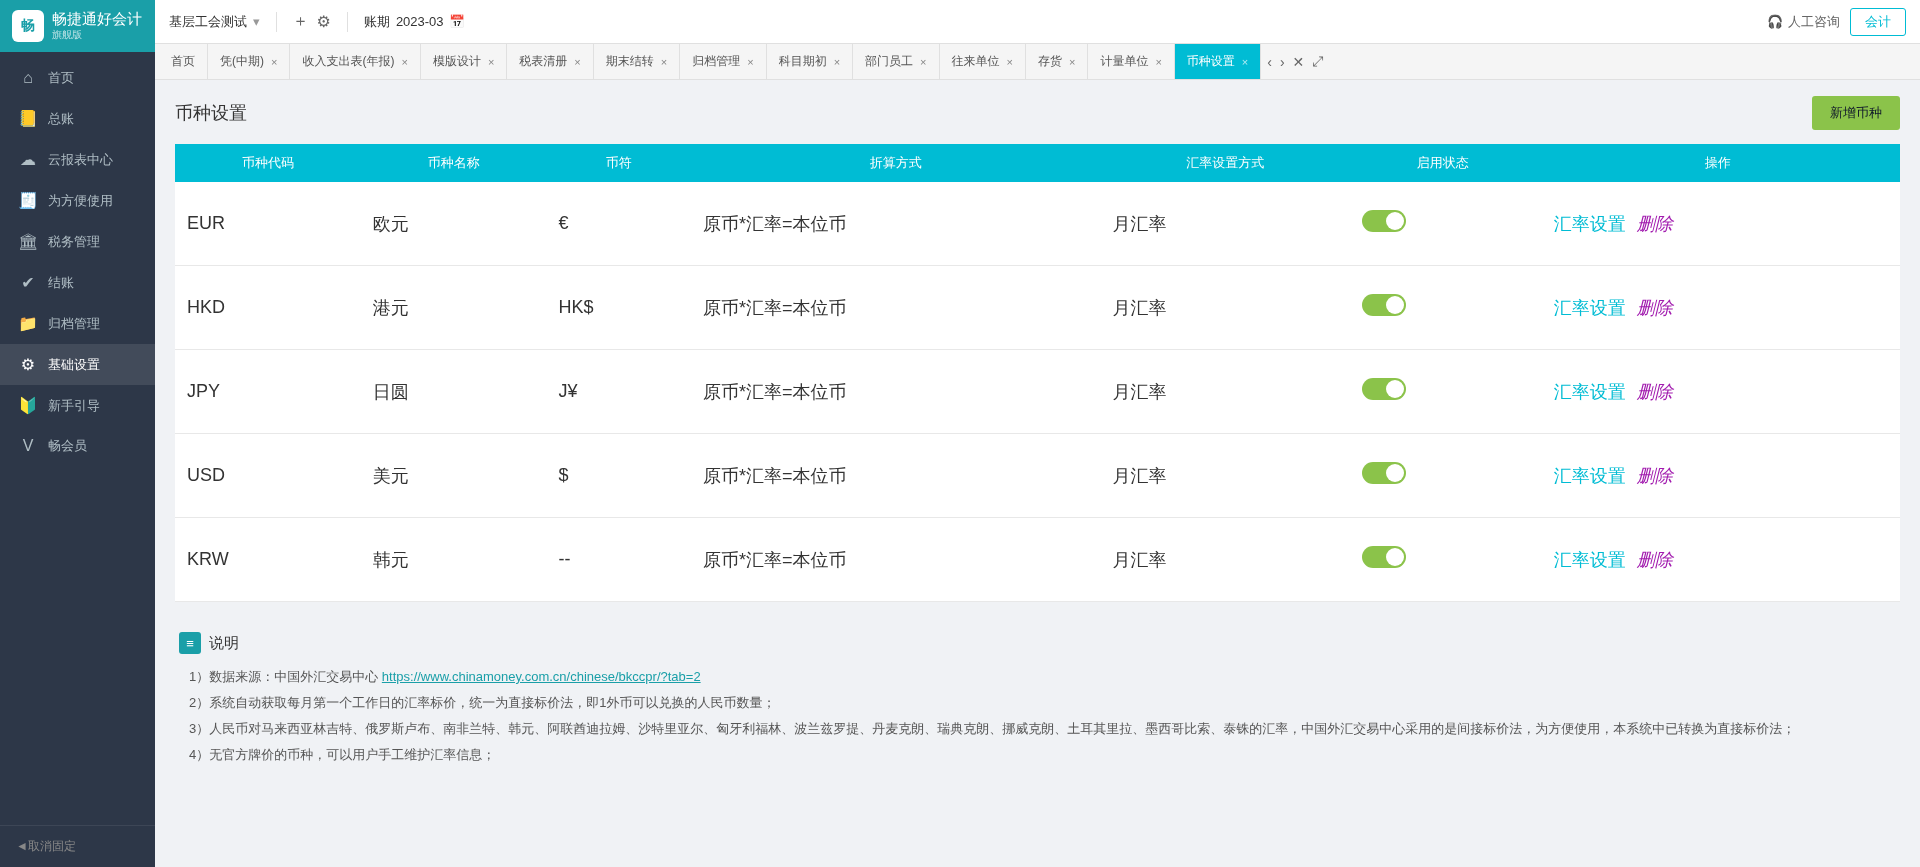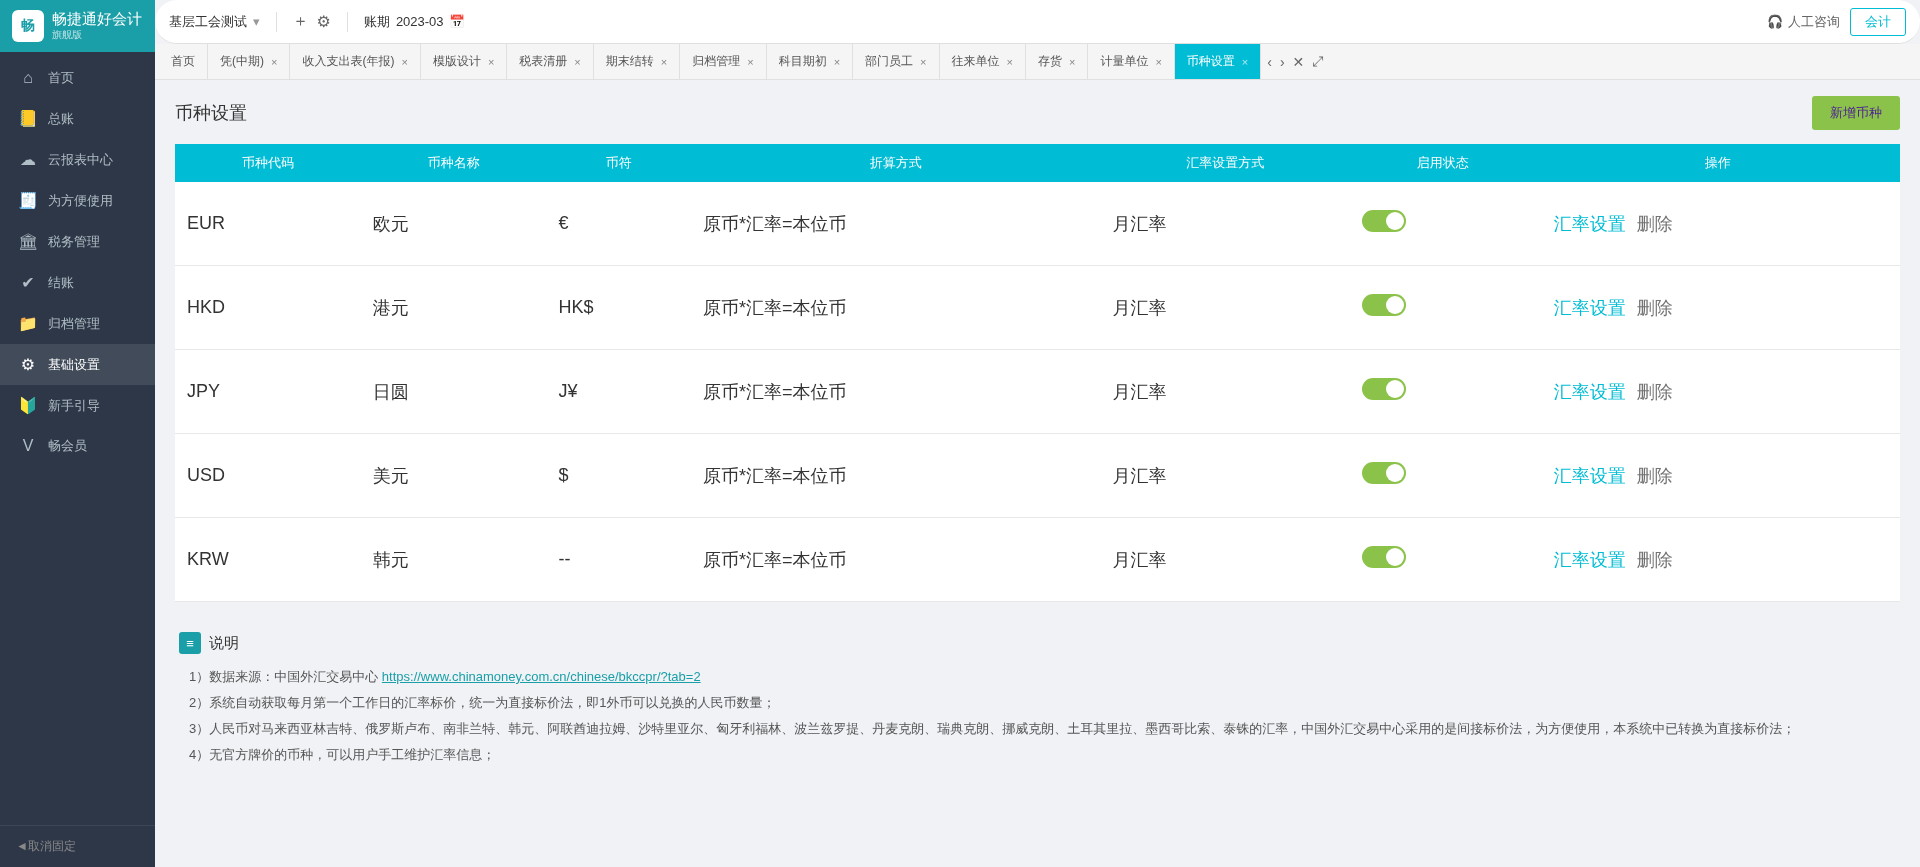--- a/index.html
+++ b/index.html
@@ -55,21 +55,20 @@
 
     
     .topbar {
       background: #fff;
       border-bottom: 1px solid #e0e0e0;
       height: 44px;
       display: flex; align-items: center;
       padding: 0 14px;
       gap: 10px;
       flex-shrink: 0;
-      border-radius: 22px;
     }
     .topbar-workspace {
       display: flex; align-items: center; gap: 6px;
       font-size: 13px; color: #333;
     }
     .topbar-divider { width: 1px; height: 20px; background: #e0e0e0; margin: 0 6px; }
     .topbar-actions { display: flex; align-items: center; gap: 8px; color: #666; }
     .topbar-period { display: flex; align-items: center; gap: 6px; font-size: 13px; color: #333; }
     .topbar-right { margin-left: auto; display: flex; align-items: center; gap: 10px; }
     .topbar-help { display: flex; align-items: center; gap: 4px; color: #666; font-size: 13px; cursor: pointer; }
@@ -120,21 +119,21 @@
       padding: 16px 20px;
       background: #f0f2f5;
     }
     .page-header {
       display: flex; align-items: center; justify-content: space-between;
       margin-bottom: 14px;
     }
     .page-title { font-size: 18px; color: #333; font-weight: 500; }
     .btn-new {
       background: #8bc34a;
-      color: #4c1d95;
+      color: #0f172a;
       border: none;
       padding: 8px 18px;
       border-radius: 3px;
       font-size: 13px;
       cursor: pointer;
     }
 
     
     .data-table { width: 100%; border-collapse: collapse; background: #fff; }
     .data-table thead tr { background: #00bcd4; color: #fff; }
@@ -144,21 +143,21 @@
       font-size: 13px;
       text-align: center;
     }
     .data-table tbody tr { border-bottom: 1px solid #e8e8e8; }
     .data-table tbody td {
       padding: 28px 12px;
       font-size: 18px;
       color: #333;
     }
     .link-action { color: #00bcd4; cursor: pointer; text-decoration: none; margin: 0 6px; }
-    .link-delete { color: #737373; cursor: pointer; text-decoration: none; }
+    .link-delete { color: #a21caf; cursor: pointer; text-decoration: none; font-style: italic; }
 
     
     .toggle {
       display: inline-flex; align-items: center;
       width: 44px; height: 22px;
       background: #8bc34a;
       border-radius: 11px;
       position: relative;
       cursor: pointer;
     }

